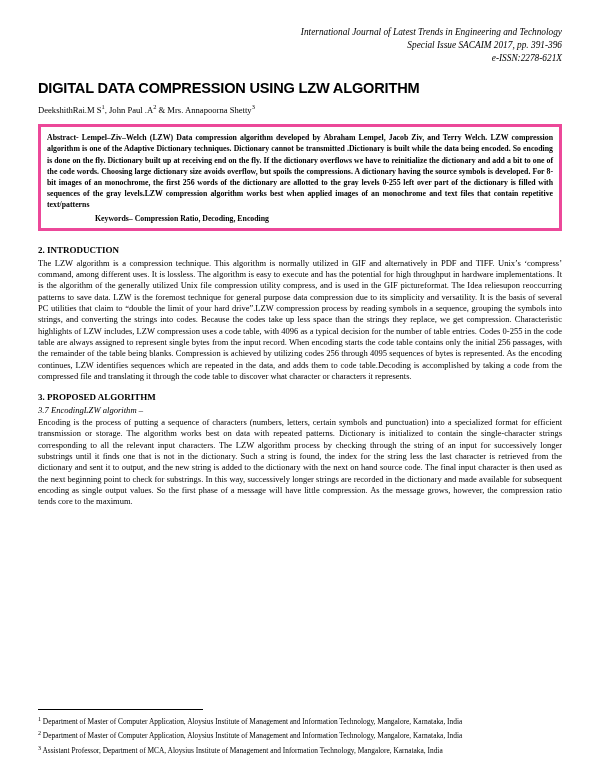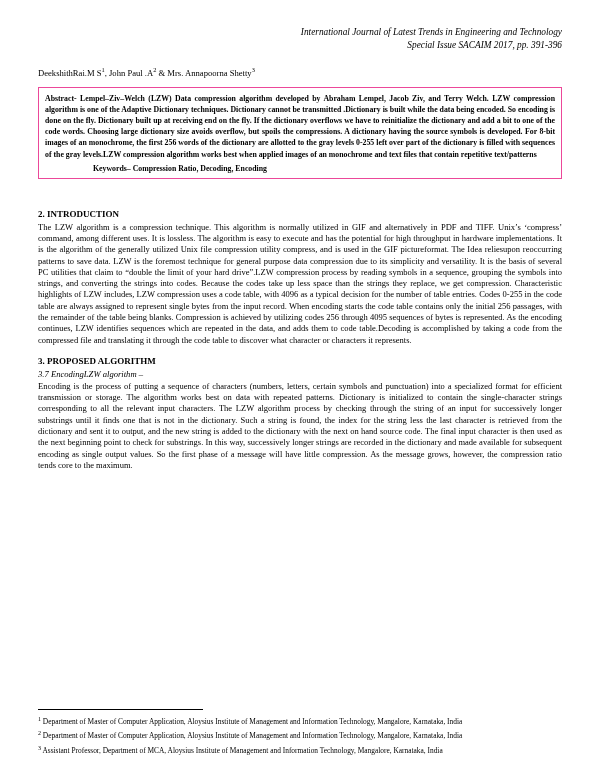--- a/index.html
+++ b/index.html
@@ -39,23 +39,23 @@
     letter-spacing: -0.2px;
     margin: 4px 0 8px 0;
   }
   .authors {
     font-size: 8.6px;
     margin-bottom: 9px;
   }
   .authors sup { font-size: 6.4px; }
 
   .abstract-box {
-    border: 1px solid #ec4899;
+    border: 3px solid #ec4899;
     padding: 5px 6px 5px 6px;
-    margin-bottom: 30px;
+    margin-bottom: 14px;
   }
   .abstract-text {
     font-size: 7.8px;
     font-weight: bold;
     text-align: justify;
     line-height: 1.42;
     margin: 0;
   }
   .keywords {
     font-size: 7.8px;
@@ -103,22 +103,24 @@
   .footnote sup { font-size: 6px; }
 </style>
 </head>
 <body>
 
 <div class="page">
 
   <div class="journal-header">
     <div class="line1">International Journal of Latest Trends in Engineering and Technology</div>
     <div class="line2">Special Issue SACAIM 2017, pp. 391-396</div>
+    <div class="line3">e-ISSN:2278-621X</div>
   </div>
 
+  <h1 class="title">DIGITAL DATA COMPRESSION USING LZW ALGORITHM</h1>
 
   <div class="authors">
     <span>DeekshithRai.M S<sup>1</sup>, John Paul .A<sup>2</sup> &amp; Mrs. Annapoorna Shetty<sup>3</sup></span>
   </div>
 
   <div class="abstract-box">
     <p class="abstract-text">Abstract- Lempel–Ziv–Welch (LZW) Data compression algorithm developed by Abraham Lempel, Jacob Ziv, and Terry Welch. LZW compression algorithm is one of the Adaptive Dictionary techniques. Dictionary cannot be transmitted .Dictionary is built while the data being encoded. So encoding is done on the fly. Dictionary built up at receiving end on the fly. If the dictionary overflows we have to reinitialize the dictionary and add a bit to one of the code words. Choosing large dictionary size avoids overflow, but spoils the compressions. A dictionary having the source symbols is developed. For 8-bit images of an monochrome, the first 256 words of the dictionary are allotted to the gray levels 0-255 left over part of the dictionary is filled with sequences of the gray levels.LZW compression algorithm works best when applied  images of an monochrome and text files that contain repetitive text/patterns</p>
     <p class="keywords">Keywords– Compression Ratio, Decoding, Encoding</p>
   </div>
 

